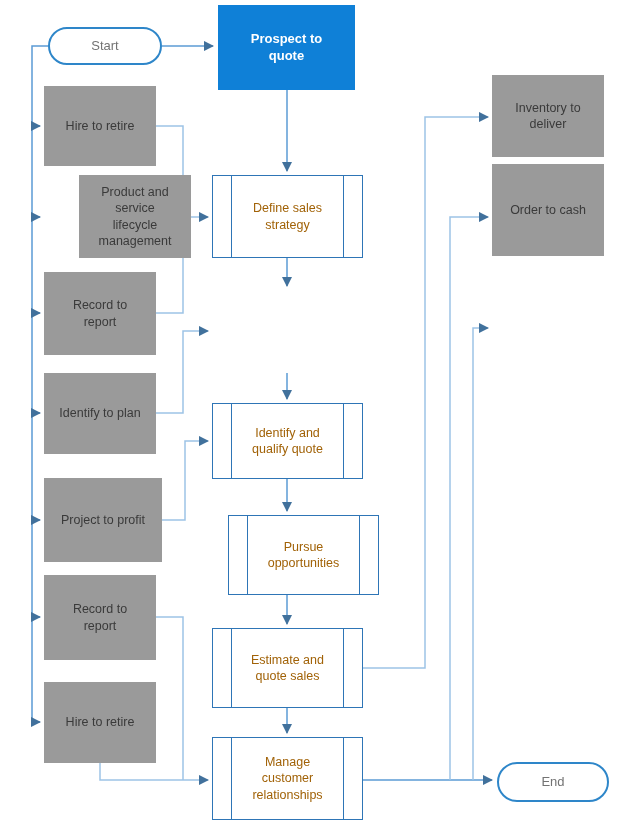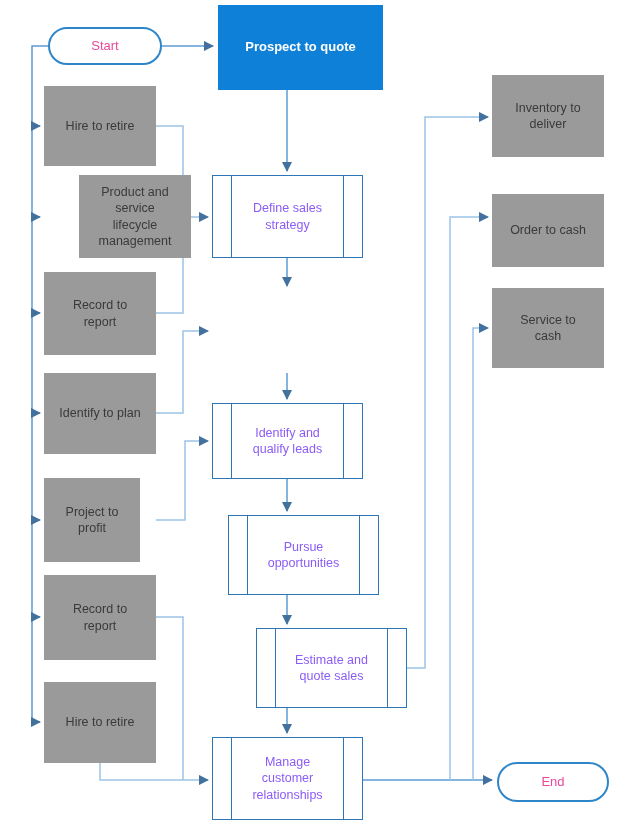--- a/index.html
+++ b/index.html
@@ -7,31 +7,31 @@
     position:relative;width:638px;height:826px;background:#ffffff;
     font-family:"Liberation Sans","DejaVu Sans",sans-serif;overflow:hidden;
   }
   .wires{position:absolute;left:0;top:0;width:638px;height:826px;}
   .node{
     position:absolute;display:flex;align-items:center;justify-content:center;
     text-align:center;box-sizing:border-box;line-height:1.3;
   }
   .oval{
     background:#ffffff;border:2px solid #2e86c9;border-radius:20px;
-    color:#ec4899;font-size:13px;
+    color:#737373;font-size:13px;
   }
   .blue{
     background:#0f80d7;color:#ffffff;font-weight:bold;font-size:13px;
     padding:4px 14px;
   }
   .gray{
     background:#9a9a9a;color:#3a3a3a;font-size:12.5px;padding:4px 15px;
   }
   .sub{
-    background:#ffffff;border:1.5px solid #2e75b6;color:#8b5cf6;
+    background:#ffffff;border:1.5px solid #2e75b6;color:#a16207;
     font-size:12.5px;padding:16px 26px;
   }
   .sub::before,.sub::after{
     content:"";position:absolute;top:0;bottom:0;width:0;
     border-left:1.5px solid #2e75b6;
   }
   .sub::before{left:18px;}
   .sub::after{right:18px;}
 </style>
 </head>
@@ -81,65 +81,62 @@
     <path d="M473,780 V328 H488" stroke="#9dc3e6" stroke-width="1.5" fill="none" marker-end="url(#arr)"></path>
   </svg>
 
   <div class="node oval" style="left:48px;top:27px;width:114px;height:38px;">
     <span>Start</span>
   </div>
   <div class="node oval" style="left:497px;top:762px;width:112px;height:40px;">
     <span>End</span>
   </div>
 
-  <div class="node blue" style="left:218px;top:5px;width:165px;height:85px;">
+  <div class="node blue" style="left:218px;top:5px;width:137px;height:85px;">
     <span>Prospect to quote</span>
   </div>
 
   <div class="node gray" style="left:44px;top:86px;width:112px;height:80px;">
     <span>Hire to retire</span>
   </div>
   <div class="node gray" style="left:44px;top:175px;width:112px;height:83px;margin-left:35px;">
     <span>Product and service lifecycle management</span>
   </div>
   <div class="node gray" style="left:44px;top:272px;width:112px;height:83px;">
     <span>Record to report</span>
   </div>
   <div class="node gray" style="left:44px;top:373px;width:112px;height:81px;">
     <span>Identify to plan</span>
   </div>
-  <div class="node gray" style="left:44px;top:478px;width:96px;height:84px;">
+  <div class="node gray" style="left:44px;top:478px;width:118px;height:84px;">
     <span>Project to profit</span>
   </div>
   <div class="node gray" style="left:44px;top:575px;width:112px;height:85px;">
     <span>Record to report</span>
   </div>
   <div class="node gray" style="left:44px;top:682px;width:112px;height:81px;">
     <span>Hire to retire</span>
   </div>
 
   <div class="node sub" style="left:212px;top:175px;width:151px;height:83px;">
     <span>Define sales strategy</span>
   </div>
   <div class="node sub" style="left:212px;top:403px;width:151px;height:76px;">
-    <span>Identify and qualify leads</span>
+    <span>Identify and qualify quote</span>
   </div>
   <div class="node sub" style="left:228px;top:515px;width:151px;height:80px;">
     <span>Pursue opportunities</span>
   </div>
-  <div class="node sub" style="left:212px;top:628px;width:151px;height:80px;margin-left:44px;">
+  <div class="node sub" style="left:212px;top:628px;width:151px;height:80px;">
     <span>Estimate and quote sales</span>
   </div>
   <div class="node sub" style="left:212px;top:737px;width:151px;height:83px;">
     <span>Manage customer relationships</span>
   </div>
 
   <div class="node gray" style="left:492px;top:75px;width:112px;height:82px;">
     <span>Inventory to deliver</span>
   </div>
-  <div class="node gray" style="left:492px;top:194px;width:112px;height:73px;">
+  <div class="node gray" style="left:492px;top:164px;width:112px;height:92px;">
     <span>Order to cash</span>
-  </div>
-  <div class="node gray" style="left:492px;top:288px;width:112px;height:80px;">
-    <span>Service to cash</span>
   </div>
 
 </div>
 
 </body></html>

